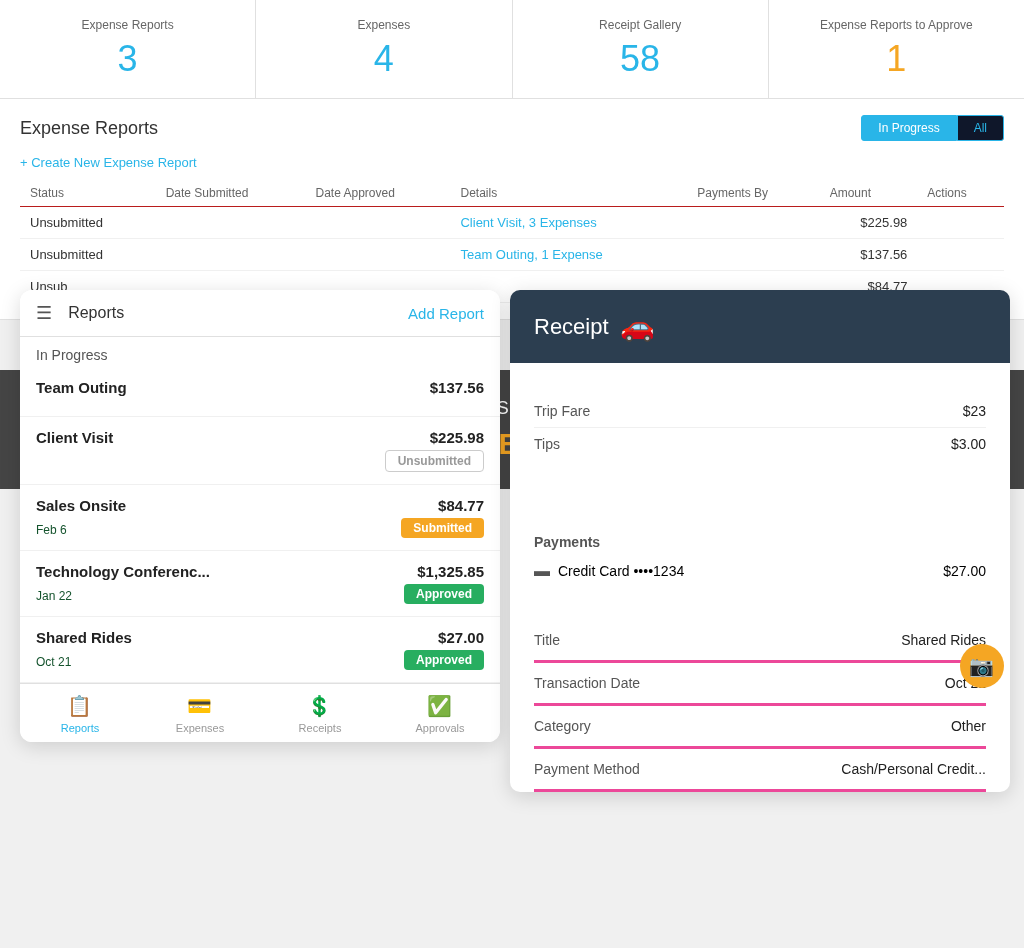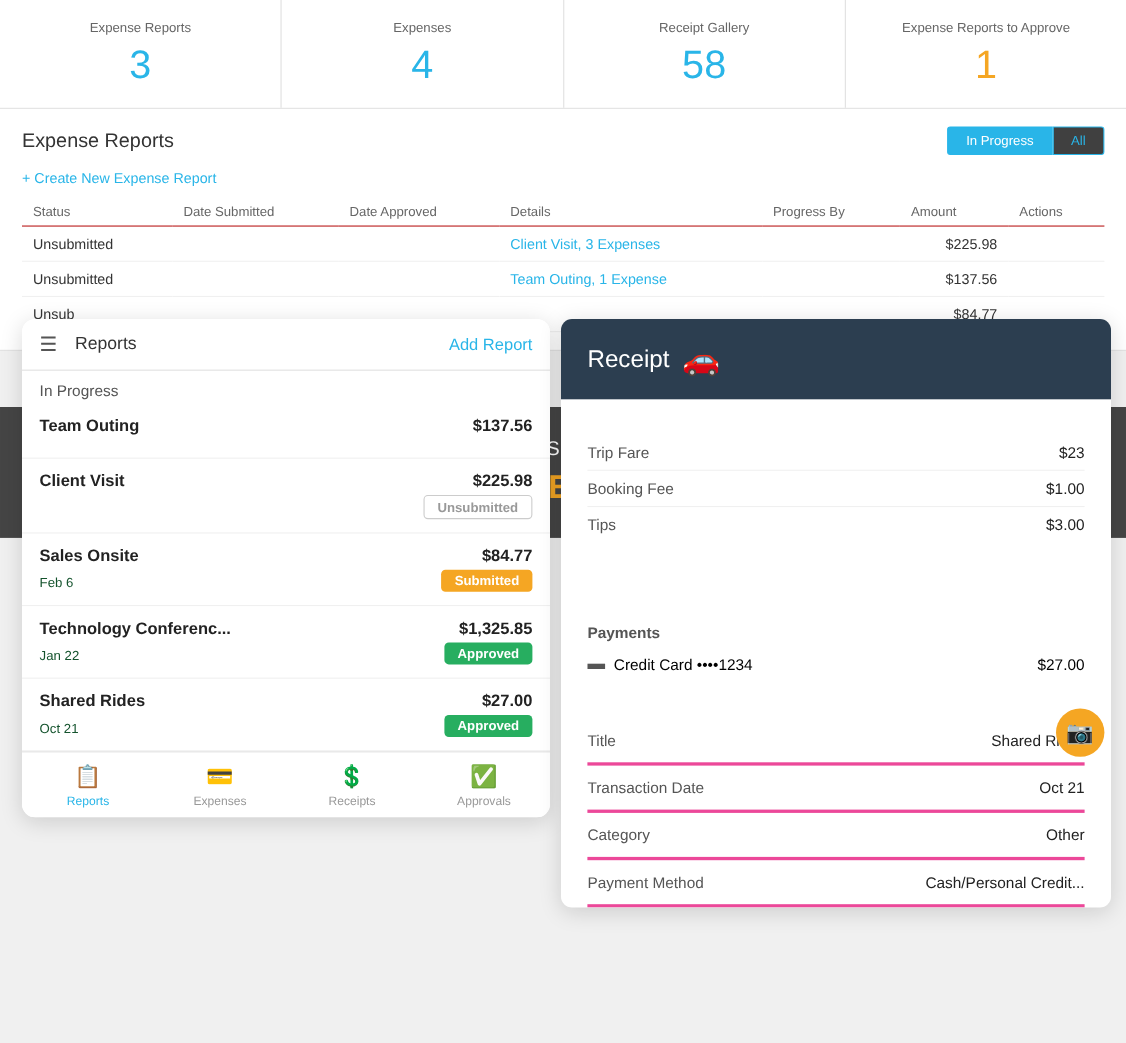--- a/index.html
+++ b/index.html
@@ -34,21 +34,21 @@
       justify-content: space-between;
       margin-bottom: 12px;
     }
     .reports-title { font-size: 18px; color: #333; font-weight: 400; }
     .filter-buttons { display: flex; gap: 0; }
     .filter-btn {
       padding: 5px 16px;
       border: 1px solid #29b5e8;
       font-size: 12px;
       cursor: pointer;
-      background: #404040;
+      background: #0f172a;
       color: #29b5e8;
     }
     .filter-btn.active { background: #29b5e8; color: #fff; }
     .filter-btn:first-child { border-radius: 3px 0 0 3px; }
     .filter-btn:last-child { border-radius: 0 3px 3px 0; }
 
     .create-new { color: #29b5e8; font-size: 13px; cursor: pointer; margin-bottom: 10px; display: inline-block; }
     .create-new::before { content: '+ '; }
 
     .expense-table { width: 100%; border-collapse: collapse; font-size: 13px; }
@@ -254,21 +254,21 @@
     </div>
   </div>
   <a class="create-new">Create New Expense Report</a>
   <table class="expense-table">
     <thead>
       <tr>
         <th>Status</th>
         <th>Date Submitted</th>
         <th>Date Approved</th>
         <th>Details</th>
-        <th>Progress By</th>
+        <th>Payments By</th>
         <th>Amount</th>
         <th>Actions</th>
       </tr>
     </thead>
     <tbody id="expense-table-body">
     <tr>
     <td class="status-unsubmitted">Unsubmitted</td>
     <td></td>
     <td></td>
     <td><a class="link-style">Client Visit, 3 Expenses</a></td>
@@ -388,24 +388,20 @@
 
 <div class="receipt-panel">
   <div class="receipt-header">
     <span class="receipt-header-title">Receipt</span>
     <span class="car-icon">🚗</span>
   </div>
   <div class="receipt-body">
     <div class="receipt-row">
       <span class="receipt-label">Trip Fare</span>
       <span class="receipt-value">$23</span>
-    </div>
-    <div class="receipt-row">
-      <span class="receipt-label">Booking Fee</span>
-      <span class="receipt-value">$1.00</span>
     </div>
     <div class="receipt-row">
       <span class="receipt-label">Tips</span>
       <span class="receipt-value">$3.00</span>
     </div>
   </div>
   <div class="receipt-body">
     <div class="receipt-section-title">Payments</div>
     <div class="payment-row">
       <div class="payment-left">

